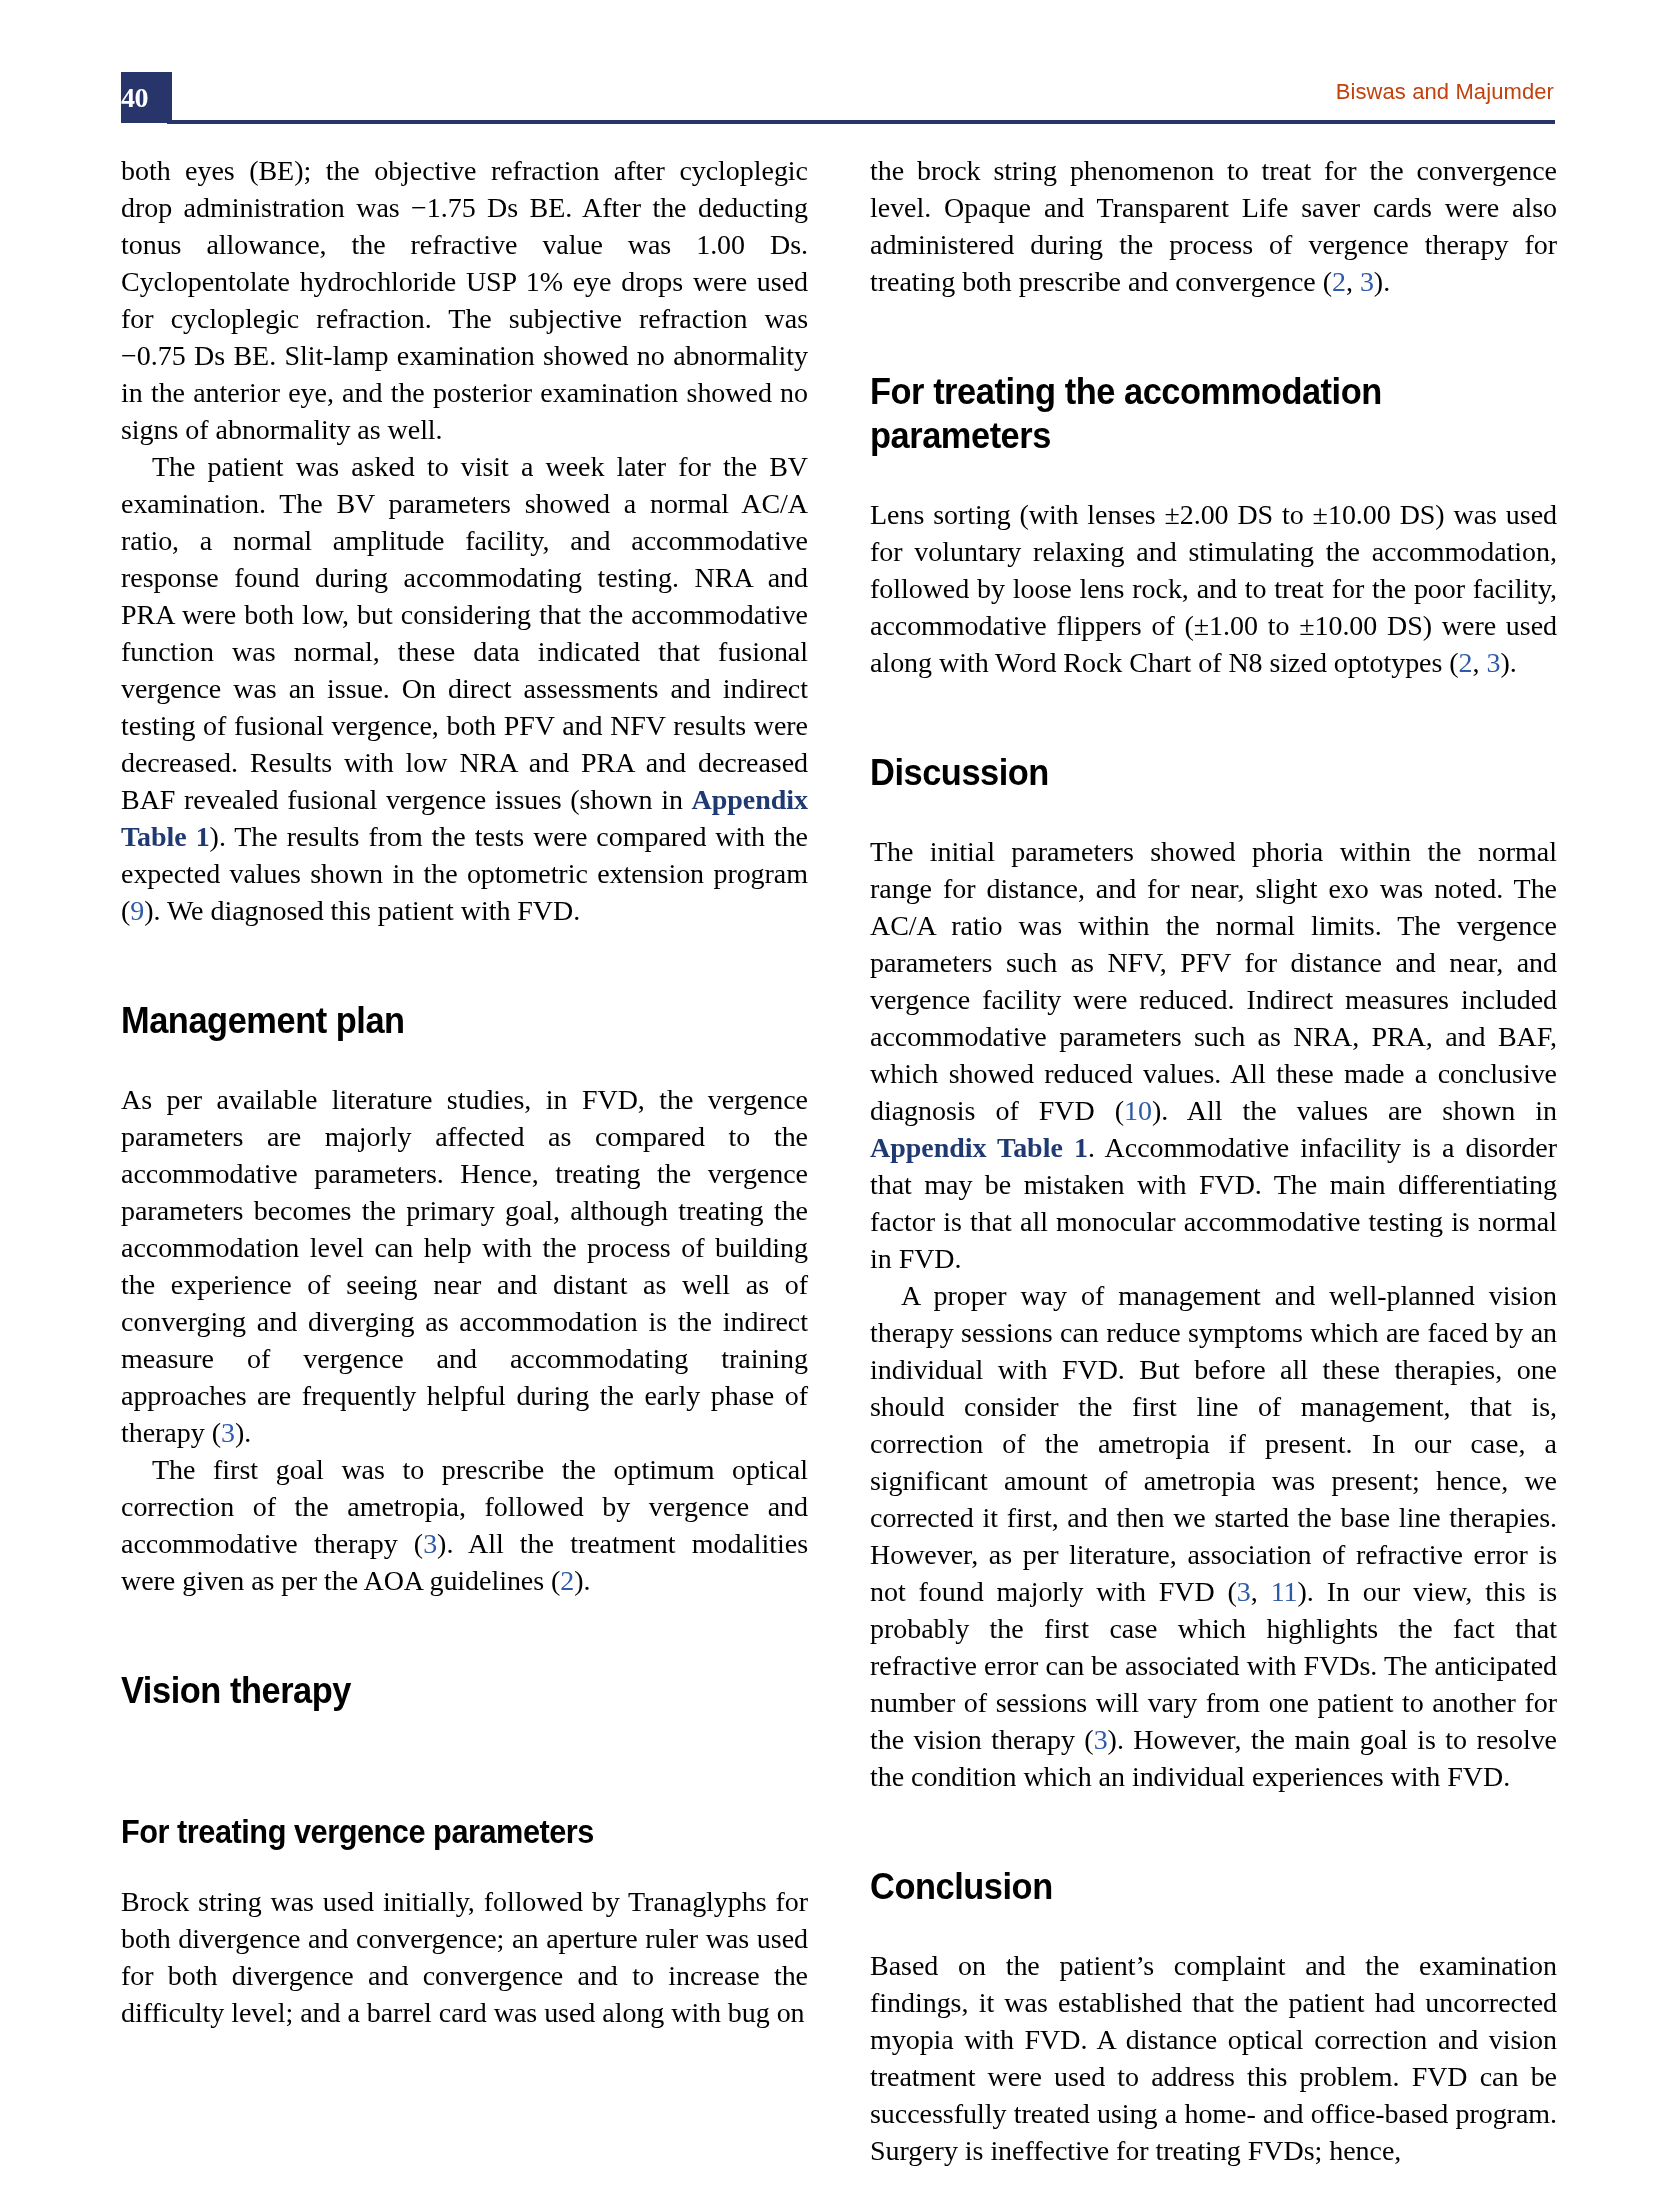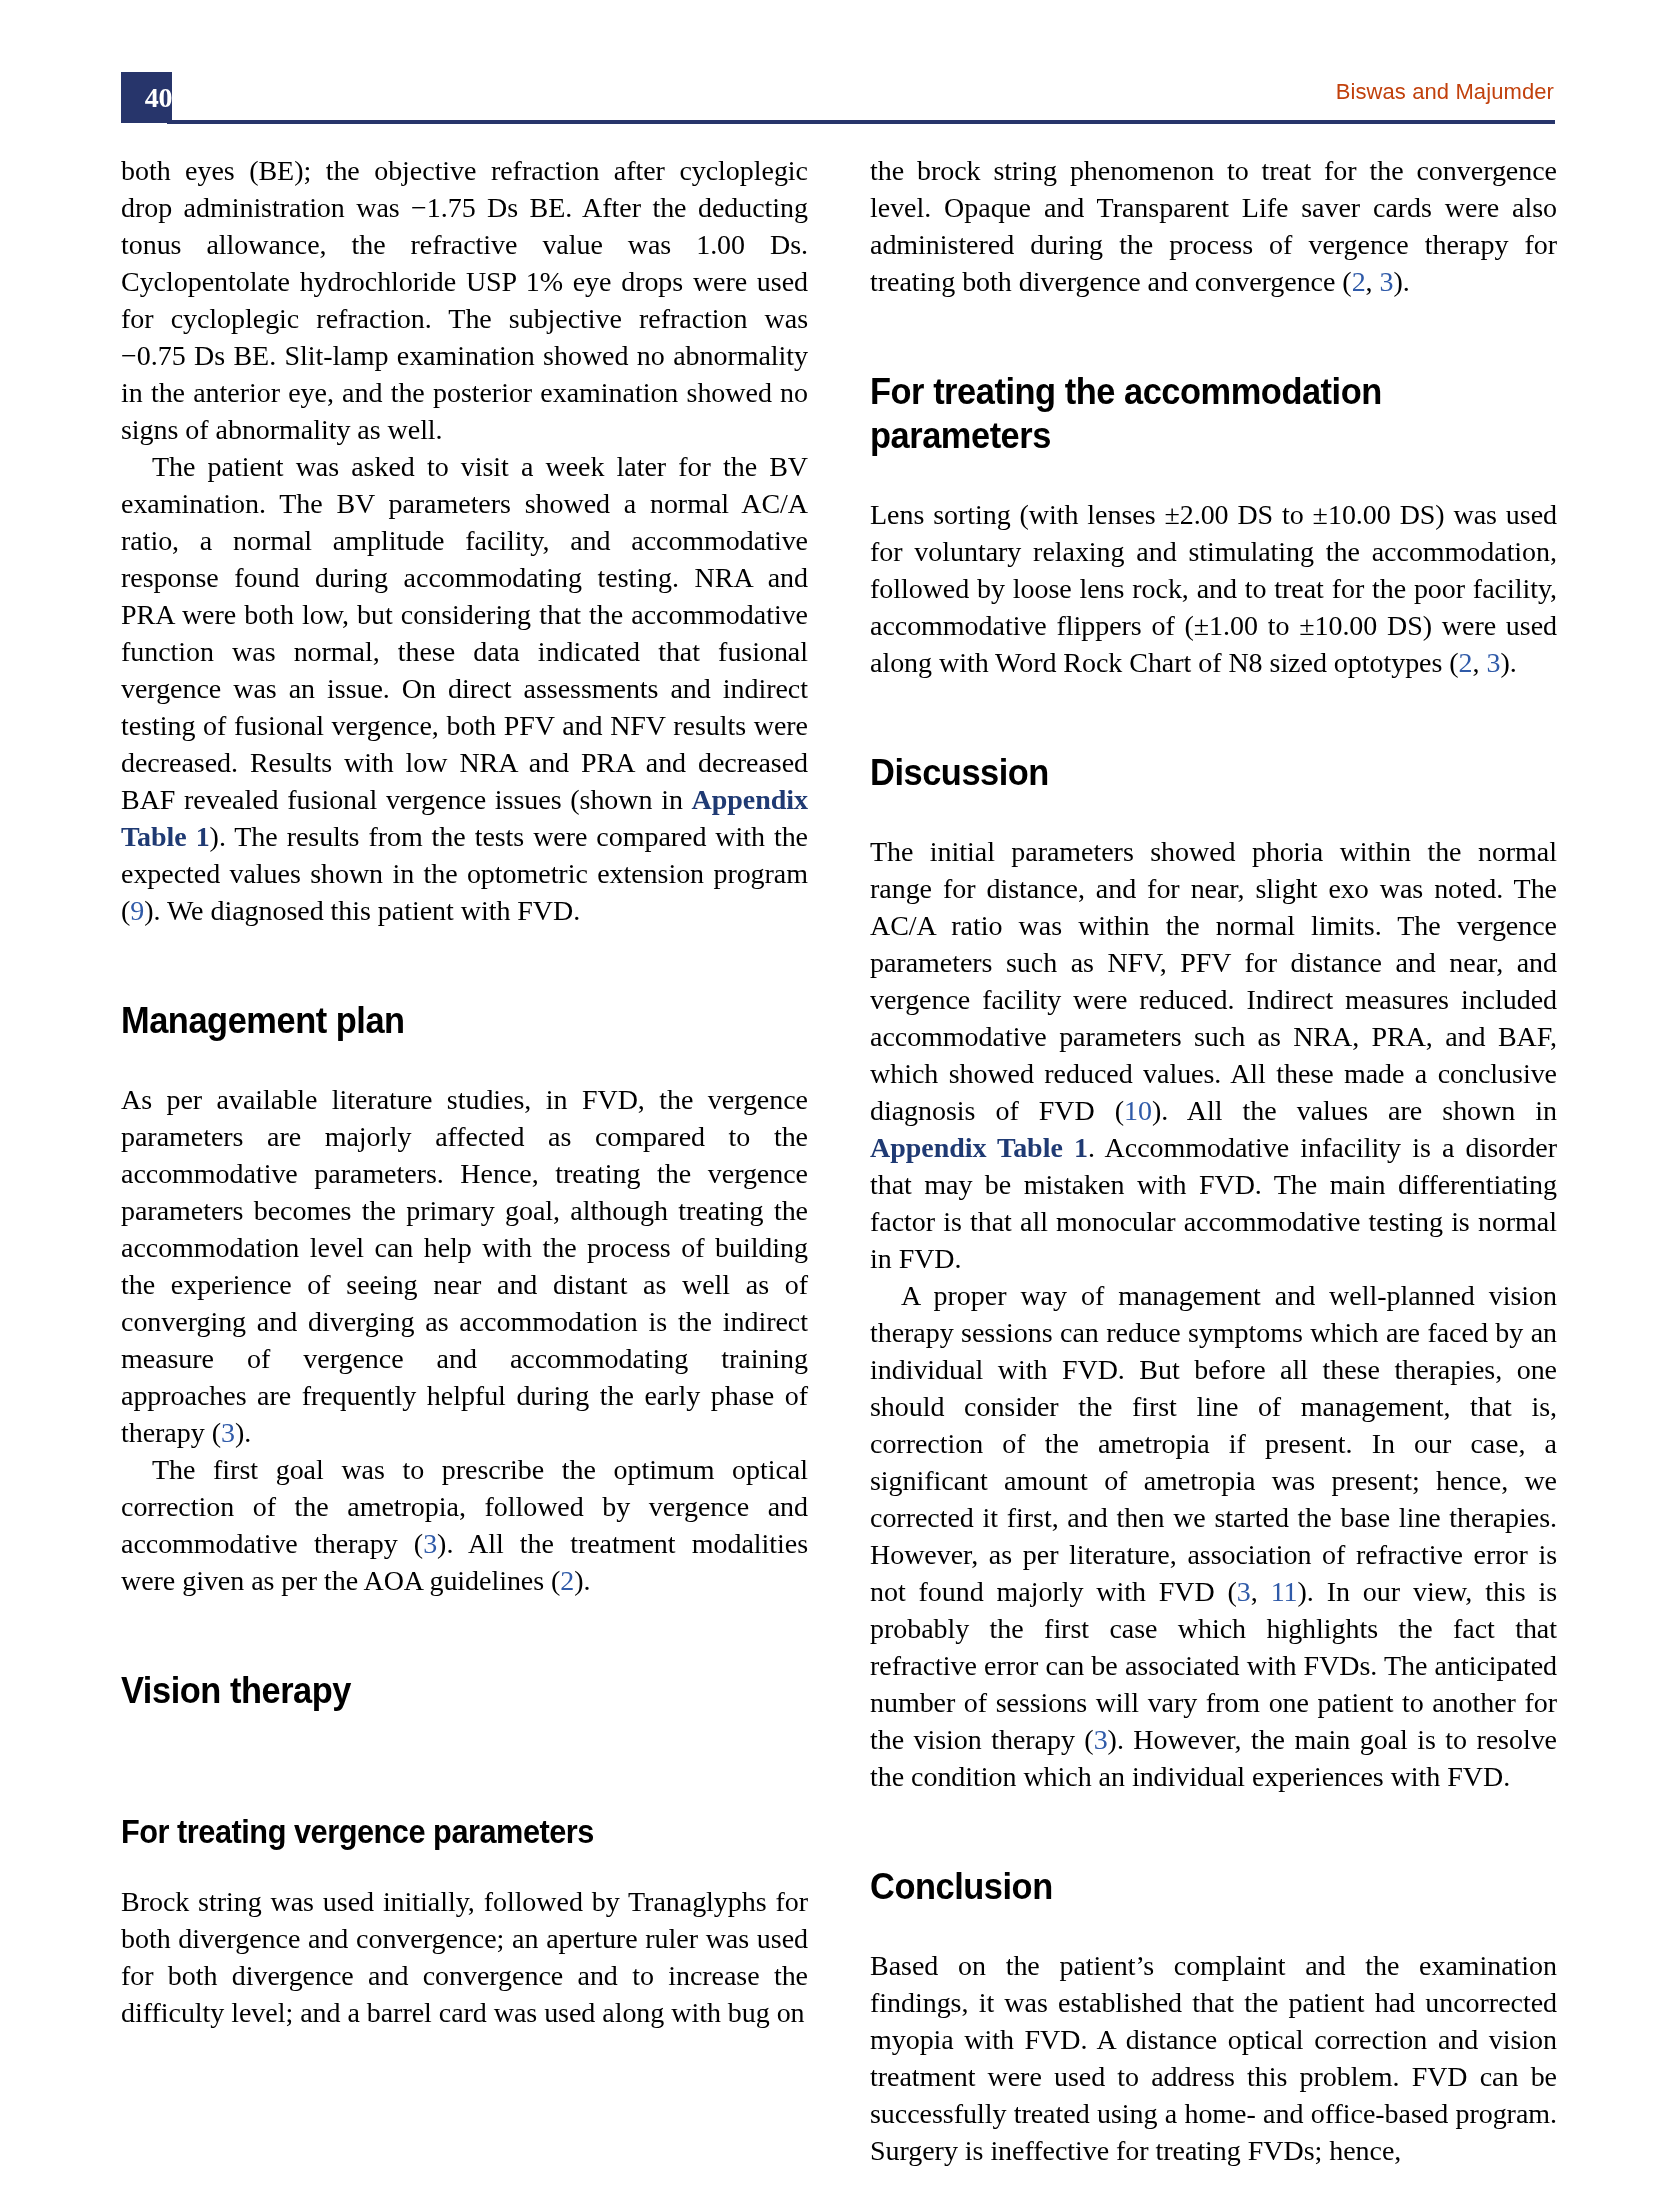--- a/index.html
+++ b/index.html
@@ -38,21 +38,21 @@
     left: 0;
     top: 0;
     width: 51px;
     height: 51px;
     background: #27356b;
     color: #ffffff;
     font-family: "Liberation Serif", "DejaVu Serif", serif;
     font-weight: 700;
     font-size: 28px;
     line-height: 51px;
-    text-align: right;
+    text-align: left;
     letter-spacing: -0.4px;
   }
   .runhead-title {
     position: absolute;
     right: 0;
     top: 6.5px;
     font-family: "Liberation Sans", "DejaVu Sans", sans-serif;
     font-size: 22px;
     font-weight: 400;
     color: #c2410c;
@@ -162,21 +162,21 @@
       <div class="sp-before-h"></div>
       <h2 class="sec">For treating vergence parameters</h2>
       <div class="sp-after-h"></div>
 
       <p class="body"><span>Brock string was used initially, followed by Tranaglyphs for both divergence and convergence; an aperture ruler was used for both divergence and convergence and to increase the difficulty level; and a barrel card was used along with bug on</span></p>
 
     </div>
 
     <div class="col col-right">
 
-      <p class="body"><span>the brock string phenomenon to treat for the convergence level. Opaque and Transparent Life saver cards were also administered during the process of vergence therapy for treating both divergence and convergence (</span><span class="cite">2</span><span>, </span><span class="cite">3</span><span>).</span></p>
+      <p class="body"><span>the brock string phenomenon to treat for the convergence level. Opaque and Transparent Life saver cards were also administered during the process of vergence therapy for treating both prescribe and convergence (</span><span class="cite">2</span><span>, </span><span class="cite">3</span><span>).</span></p>
 
       <div class="sp-before-h wide"></div>
       <h2 class="sec big">For treating the accommodation parameters</h2>
       <div class="sp-after-h wide"></div>
 
       <p class="body"><span>Lens sorting (with lenses ±2.00 DS to ±10.00 DS) was used for voluntary relaxing and stimulating the accommodation, followed by loose lens rock, and to treat for the poor facility, accommodative flippers of (±1.00 to ±10.00 DS) were used along with Word Rock Chart of N8 sized optotypes (</span><span class="cite">2</span><span>, </span><span class="cite">3</span><span>).</span></p>
 
       <div class="sp-before-h wide"></div>
       <h2 class="sec big">Discussion</h2>
       <div class="sp-after-h wide"></div>

